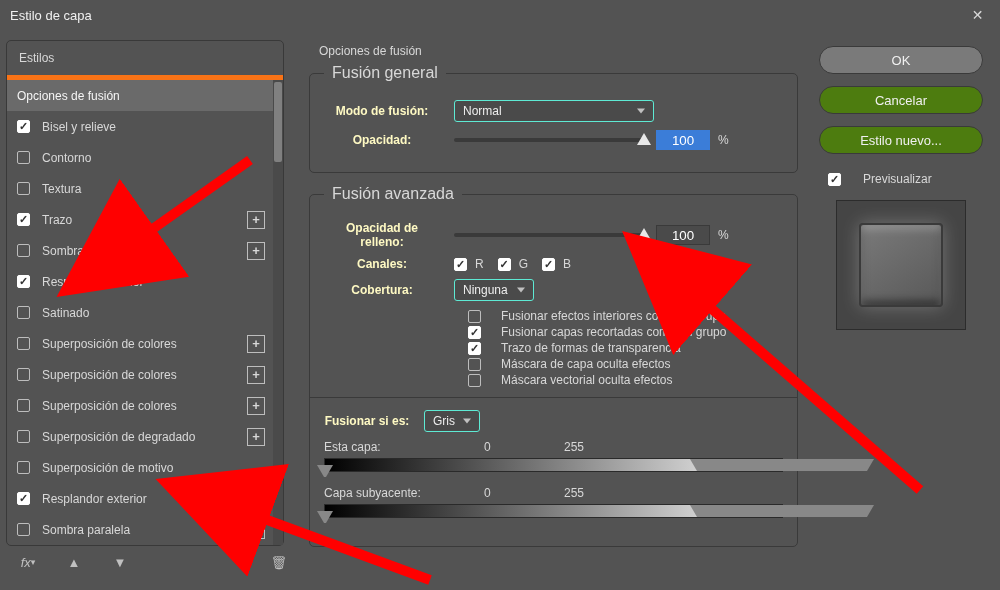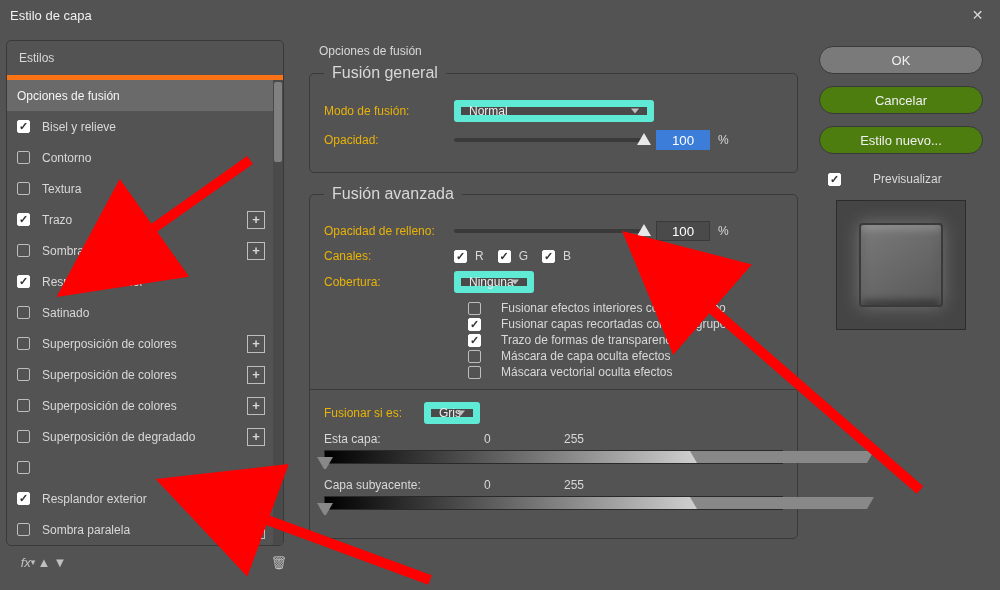--- a/index.html
+++ b/index.html
@@ -23,32 +23,32 @@
 .style-item.has-chk { padding-left:10px; }
 .chk { width:13px; height:13px; border:1px solid #bdbdbd; border-radius:2px; margin-right:12px; display:inline-flex; align-items:center; justify-content:center; flex-shrink:0; }
 .chk.checked { background:#fff; border-color:#fff; }
 .chk.checked::after { content:"✓"; color:#333; font-size:11px; font-weight:bold; line-height:1; }
 .style-item .lbl { flex:1; white-space:nowrap; overflow:hidden; text-overflow:ellipsis; }
 .plus-btn { width:18px; height:18px; border:1px solid #bdbdbd; display:flex; align-items:center; justify-content:center; font-size:13px; font-weight:bold; cursor:pointer; margin-left:6px; }
 .scrollbar { width:10px; background:#4a4a4a; position:relative; }
 .scrollbar-thumb { position:absolute; top:2px; left:1px; right:1px; height:80px; background:#808080; border-radius:2px; }
 
 
-.left-footer { display:flex; align-items:center; gap:0; padding:8px 12px 0 14px; color:#c0c0c0; }
+.left-footer { display:flex; align-items:center; gap:30px; padding:8px 12px 0 14px; color:#c0c0c0; }
 .icon-btn { width:16px; height:16px; display:flex; align-items:center; justify-content:center; cursor:pointer; font-size:13px; color:#c0c0c0; }
 
 
 .mid { flex:1; padding:6px 14px 0 10px; }
 .section-title { font-size:12px; color:#d8d8d8; margin:4px 0 6px 10px; }
 fieldset.group { border:1px solid #3a3a3a; border-radius:5px; padding:10px 14px 14px 14px; margin-bottom:12px; }
 fieldset.group > legend { padding:0 8px; font-size:16px; color:#d8d8d8; }
 
 .row { display:flex; align-items:center; margin:8px 0; }
-.row .rlabel { width:130px; text-align:left; padding-right:14px; color:#eab308; }
-.select { background:#4a4a4a; border:7px solid #5eead4; border-radius:3px; height:22px; display:flex; align-items:center; padding:0 22px 0 8px; position:relative; color:#ededed;text-align:center; }
+.row .rlabel { width:130px; text-align:center; padding-right:14px; color:#fef9c3;font-weight:bold; }
+.select { background:#4a4a4a; border:1px solid #5eead4; border-radius:3px; height:22px; display:flex; align-items:center; padding:0 22px 0 8px; position:relative; color:#ededed;text-align:center; }
 .select::after { content:""; position:absolute; right:8px; top:50%; width:0; height:0; border-left:4px solid transparent; border-right:4px solid transparent; border-top:5px solid #c0c0c0; transform:translateY(-50%);}
 .select.lg { width:200px; }
 .select.sm { width:80px; }
 .select.xs { width:56px; }
 
 .slider { width:190px; height:4px; background:#3a3a3a; border-radius:2px; position:relative; margin-right:12px; }
 .slider-handle { position:absolute; top:-5px; width:0; height:0; border-left:7px solid transparent; border-right:7px solid transparent; border-bottom:12px solid #e8e8e8; transform:translateX(-50%); }
 .num-input { width:54px; height:20px; background:#4a4a4a; border:1px solid #3a3a3a; color:#fff; text-align:center; }
 .num-input.hl { background:#3b7dd8; border-color:#3b7dd8; color:#fff; }
 .pct { margin-left:8px; }
@@ -63,21 +63,21 @@
 .tri.right { left:100%; }
 
 .range-labels { display:flex; align-items:center; margin-top:6px; }
 .range-labels .rlabel { width:140px; text-align:left; padding-right:20px; }
 .range-labels .v1, .range-labels .v2 { width:80px; text-align:left; padding-left:20px; }
 
 
 .right { width:184px; padding:12px 10px 0 4px; display:flex; flex-direction:column; align-items:center; }
 .btn { width:164px; height:28px; background:#4d7c0f; border:1px solid #3a3a3a; border-radius:14px; margin-bottom:12px; display:flex; align-items:center; justify-content:center; cursor:pointer; color:#f0f0f0; font-size:13px; }
 .btn.primary { background:#7a7a7a; }
-.preview-row { display:flex; align-items:center; gap:20px; margin:6px 0 14px 0; align-self:flex-start; padding-left:12px; }
+.preview-row { display:flex; align-items:center; gap:10px; margin:6px 0 14px 0; align-self:flex-start; padding-left:12px; }
 .preview-box { width:130px; height:130px; background:#454545; border:1px solid #2c2c2c; display:flex; align-items:center; justify-content:center; }
 .preview-inner { width:84px; height:84px; background:linear-gradient(145deg,#7a7a7a,#585858); border:2px solid #3a3a3a; box-shadow: inset 0 4px 8px rgba(255,255,255,.25), inset 0 -4px 8px rgba(0,0,0,.5), 0 0 18px rgba(255,255,255,.25); border-radius:4px; }
 
 
 .arrows { position:absolute; left:0; top:0; pointer-events:none; }
 </style>
 </head>
 <body>
 
 <div class="titlebar">
@@ -142,20 +142,21 @@
               <span class="lbl">Superposición de colores</span>
               <span class="plus-btn">+</span>
             </div>
             <div class="style-item has-chk">
               <span class="chk"></span>
               <span class="lbl">Superposición de degradado</span>
               <span class="plus-btn">+</span>
             </div>
             <div class="style-item has-chk">
               <span class="chk"></span>
+              <span class="lbl">Superposición de motivo</span>
             </div>
             <div class="style-item has-chk">
               <span class="chk checked"></span>
               <span class="lbl">Resplandor exterior</span>
             </div>
             <div class="style-item has-chk">
               <span class="chk"></span>
               <span class="lbl">Sombra paralela</span>
               <span class="plus-btn">+</span>
             </div>

